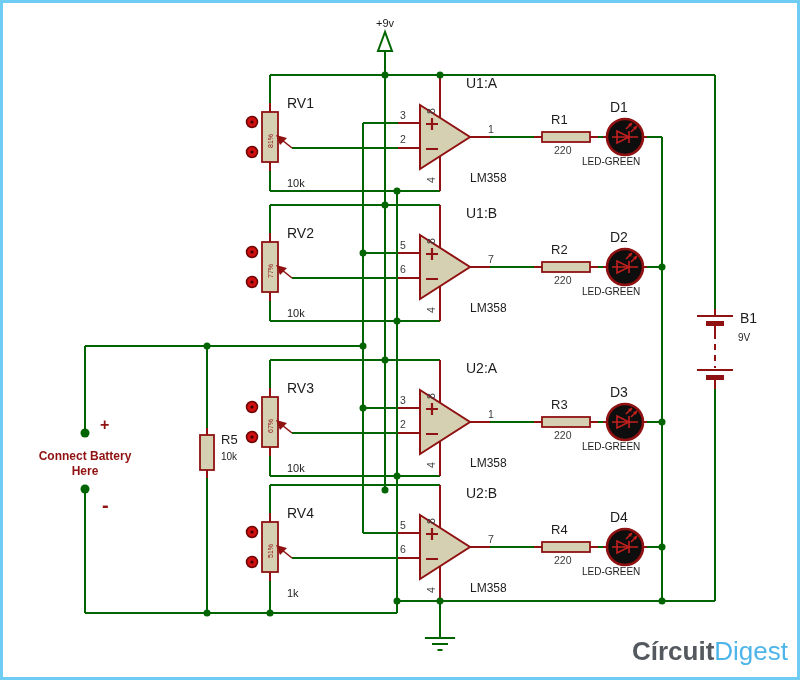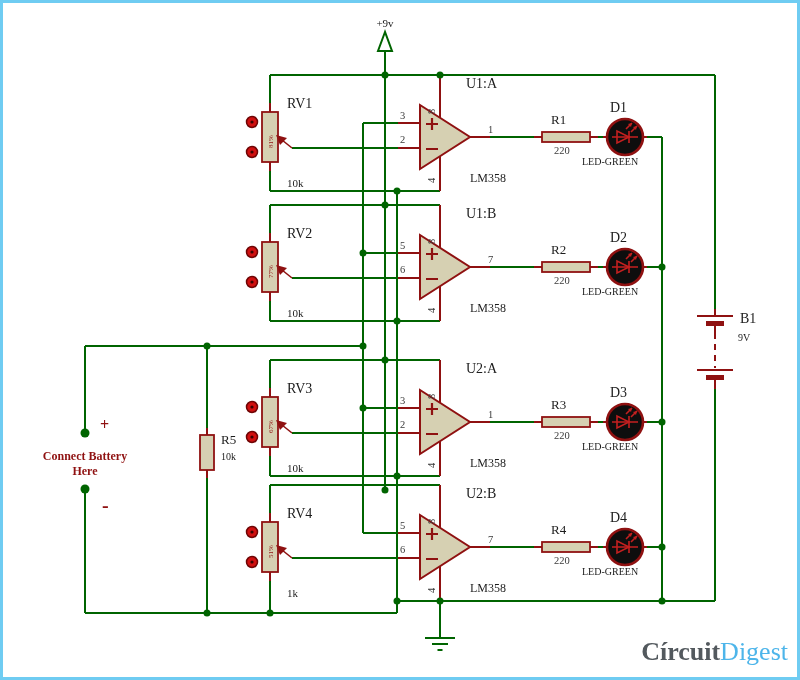--- a/index.html
+++ b/index.html
@@ -1,16 +1,16 @@
 <!DOCTYPE html>
 <html><head>
 <meta charset="utf-8">
 <style>
   html,body{margin:0;padding:0;background:#fff;}
-  #stage{position:relative;width:800px;height:680px;background:#ffffff;font-family:Liberation Serif, serif;}
+  #stage{position:relative;width:800px;height:680px;background:#ffffff;font-family:Liberation Sans, sans-serif;}
   svg{position:absolute;left:0;top:0;}
   
   .w   {stroke:#006400;stroke-width:2;fill:none;}
   .p   {stroke:#8f1111;stroke-width:2;fill:none;}
   .pthin{stroke:#8f1111;stroke-width:1.6;fill:none;}
   .pb  {stroke:#8f1111;stroke-width:5;fill:none;}
   .pdash{stroke:#8f1111;stroke-width:2;fill:none;stroke-dasharray:6 5;}
   .comp{fill:#d6d0b2;stroke:#8f1111;stroke-width:1.8;}
   .comp2{fill:#d6d0b2;stroke:#8f1111;stroke-width:2;}
   .pm  {stroke:#8f1111;stroke-width:2.2;fill:none;}

